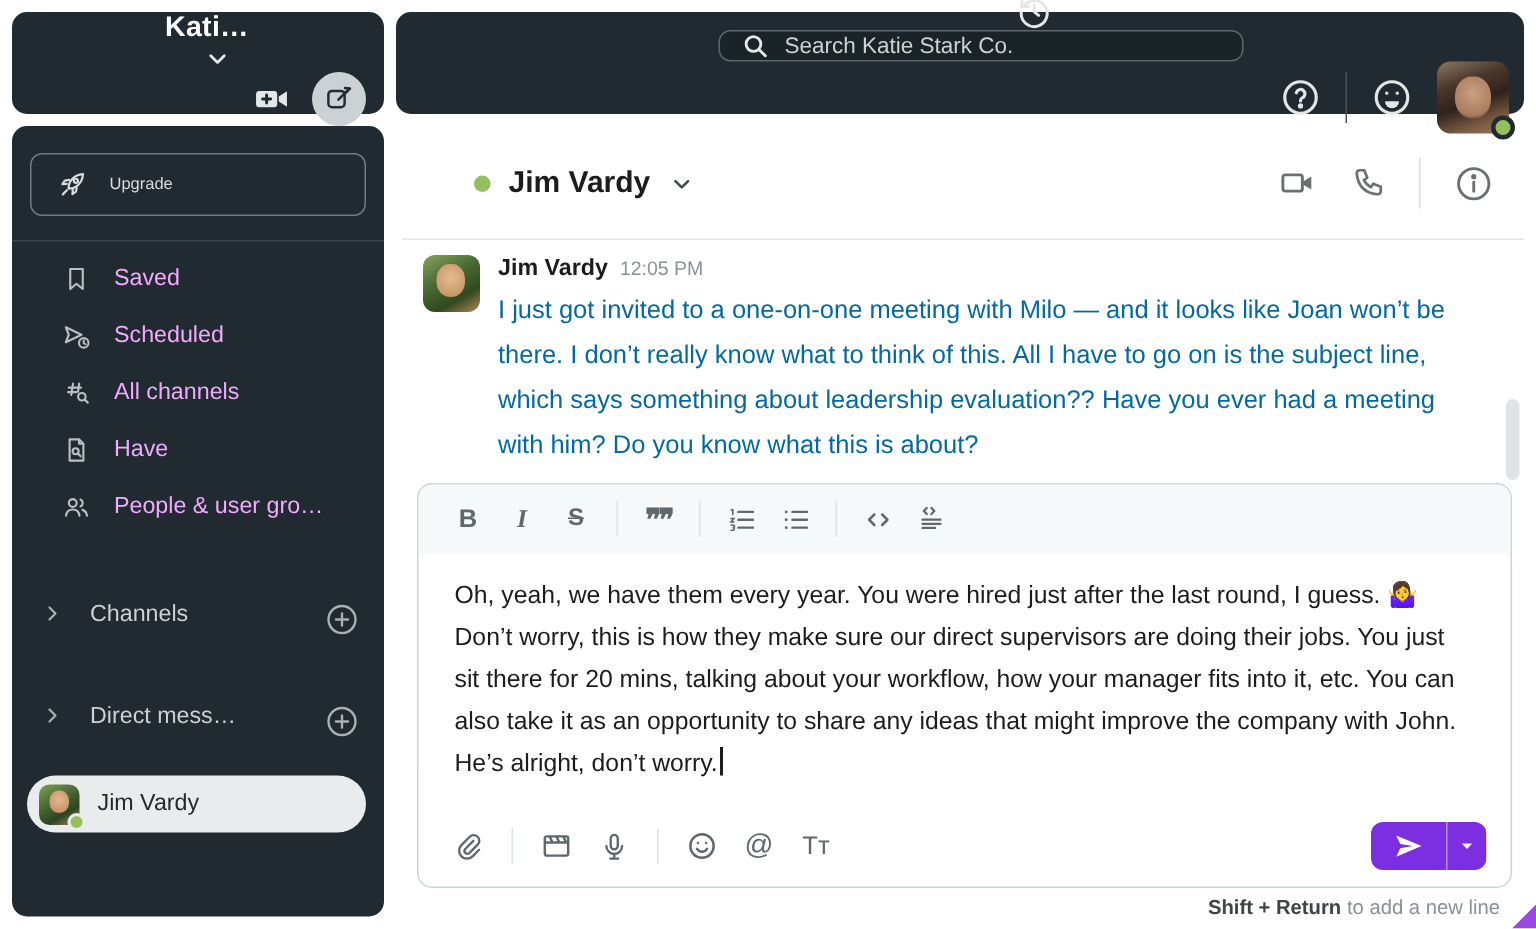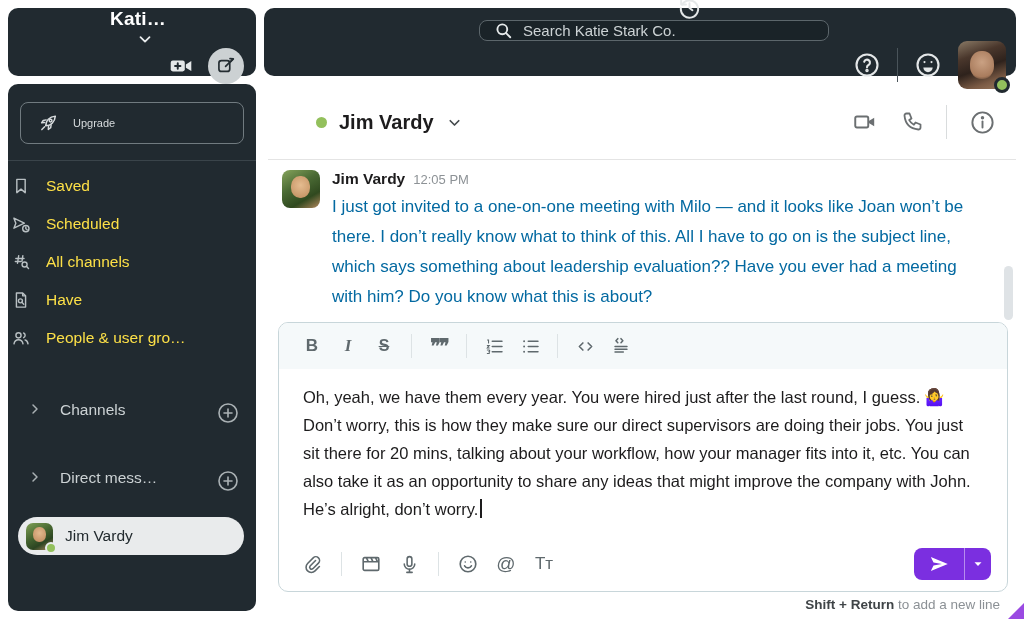--- a/index.html
+++ b/index.html
@@ -35,21 +35,21 @@
     background:radial-gradient(circle at 50% 40%, #caa183 0%, #a97c5d 70%, #3a2a20 100%); }
   .presence-dot { position:absolute; right:-4px; bottom:-4px; width:16px; height:16px; border-radius:50%;
     background:#93c05c; border:3px solid #212a30; }
 
   
   .upgrade-btn { margin:18px 12px 0 12px; width:224px; height:42px; border:1px solid #717b80; border-radius:8px;
     background:transparent; color:#d7dbdd; font-size:11px; display:flex; align-items:center; gap:14px;
     padding:0 16px; cursor:pointer; font-family:"Liberation Sans", sans-serif; }
   .sb-divider { height:1px; background:#3a444a; margin-top:16px; }
   .nav-list { margin-top:6px; }
-  .nav-item { height:38px; display:flex; align-items:center; gap:14px; padding:0 2px; font-size:15.5px; color:#fde047; cursor:pointer; }
+  .nav-item { height:38px; display:flex; align-items:center; gap:14px; padding:0 32px; font-size:15.5px; color:#f0abfc; cursor:pointer; }
   .nav-item .nicon { width:22px; display:flex; justify-content:center; color:#b9c0c3; }
   .section-row { height:38px; display:flex; gap:14px; padding:0 16px; font-size:15.5px; color:#ccd2d4; cursor:pointer; }
   .section-row .chev { color:#aab1b4; display:flex; width:22px; justify-content:center; }
   .section-row .plus { margin-left:auto; color:#aab1b4; display:flex; }
   .sect-ch { margin-top:44px; }
   .sect-dm { margin-top:30px; }
   .dm-item { margin:10px 12px 0 10px; height:38px; background:#e9ebec; border-radius:19px;
     display:flex; align-items:center; gap:12px; padding:0 8px; cursor:pointer; }
   .dm-avatar { width:27px; height:27px; border-radius:7px; position:relative; flex:0 0 auto;
     background:linear-gradient(150deg,#7fa055 0%, #44632f 45%, #2c4522 70%, #b18a62 100%); }

